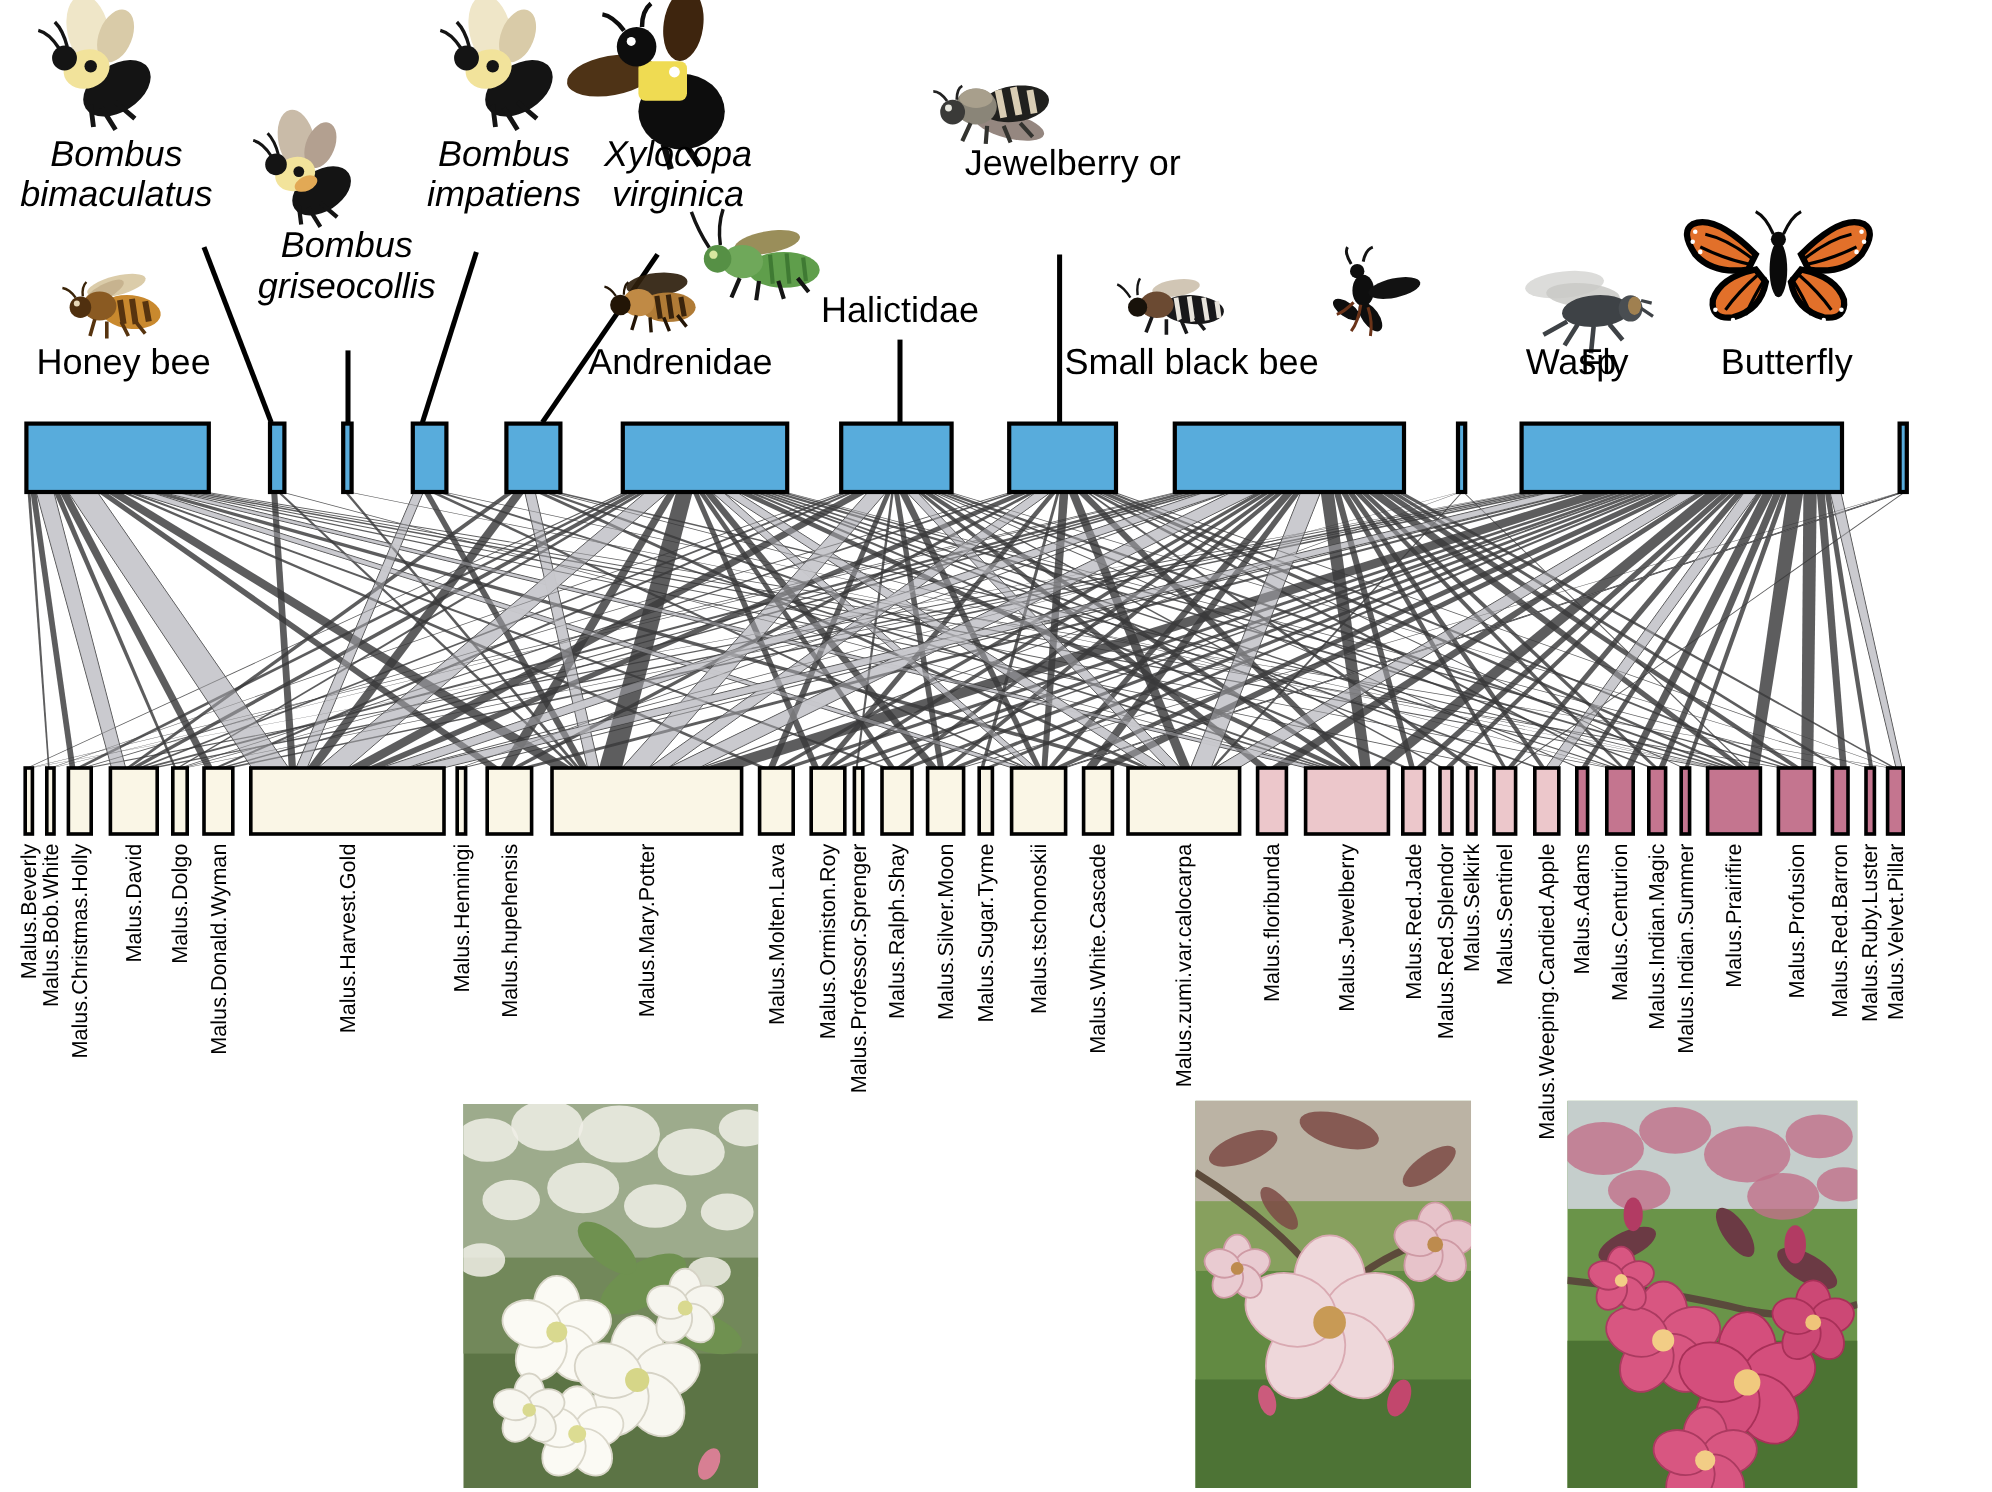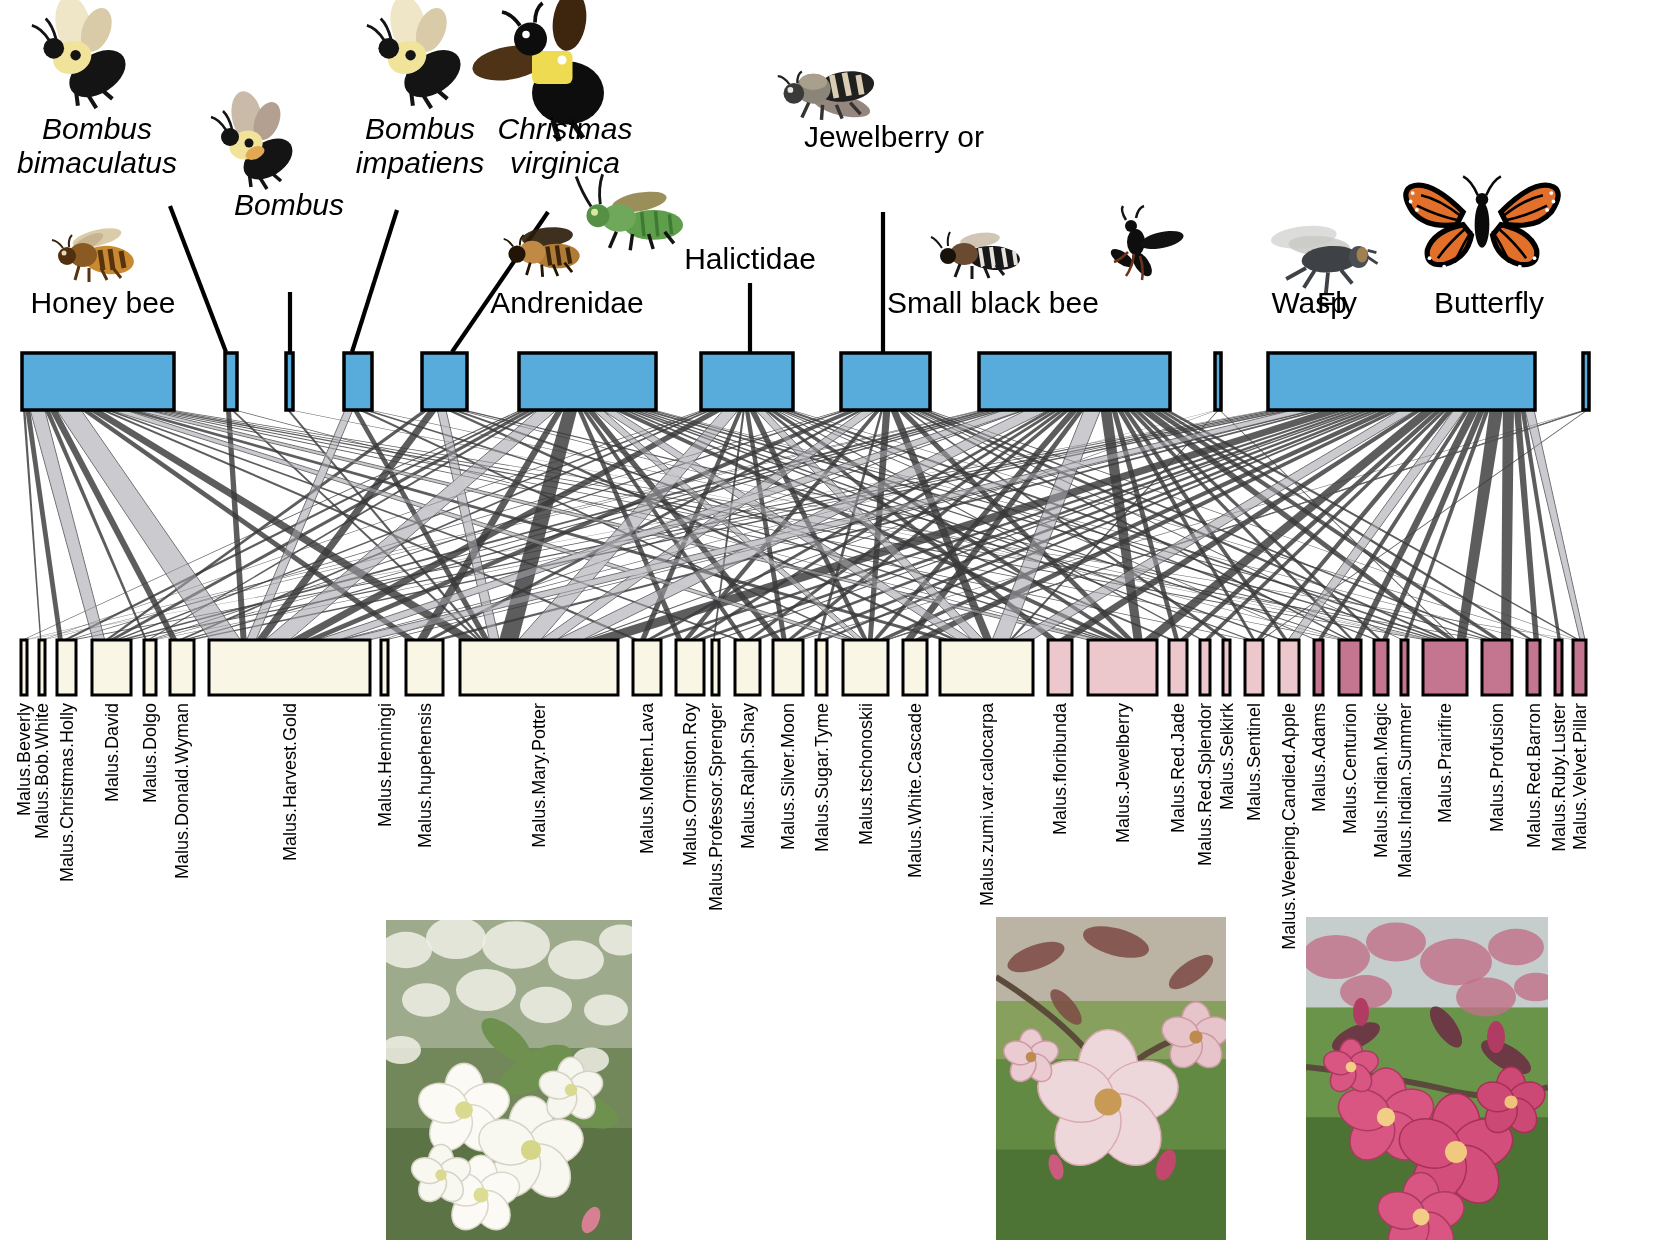--- a/index.html
+++ b/index.html
@@ -422,27 +422,28 @@
   <div id="toplabels">
       <div class="tlabel" style="left: 103px; top: 286px;">
         <div>Honey bee</div>
       </div>
       <div class="tlabel it" style="left: 97px; top: 112px;">
         <div>Bombus</div>
         <div>bimaculatus</div>
       </div>
       <div class="tlabel it" style="left: 289px; top: 188px;">
         <div>Bombus</div>
+        <div>griseocollis</div>
       </div>
       <div class="tlabel it" style="left: 420px; top: 112px;">
         <div>Bombus</div>
         <div>impatiens</div>
       </div>
       <div class="tlabel it" style="left: 565px; top: 112px;">
-        <div>Christmas</div>
+        <div>Xylocopa</div>
         <div>virginica</div>
       </div>
       <div class="tlabel" style="left: 567px; top: 286px;">
         <div>Andrenidae</div>
       </div>
       <div class="tlabel" style="left: 750px; top: 242px;">
         <div>Halictidae</div>
       </div>
       <div class="tlabel" style="left: 894px; top: 120px;">
         <div>Jewelberry or</div>

